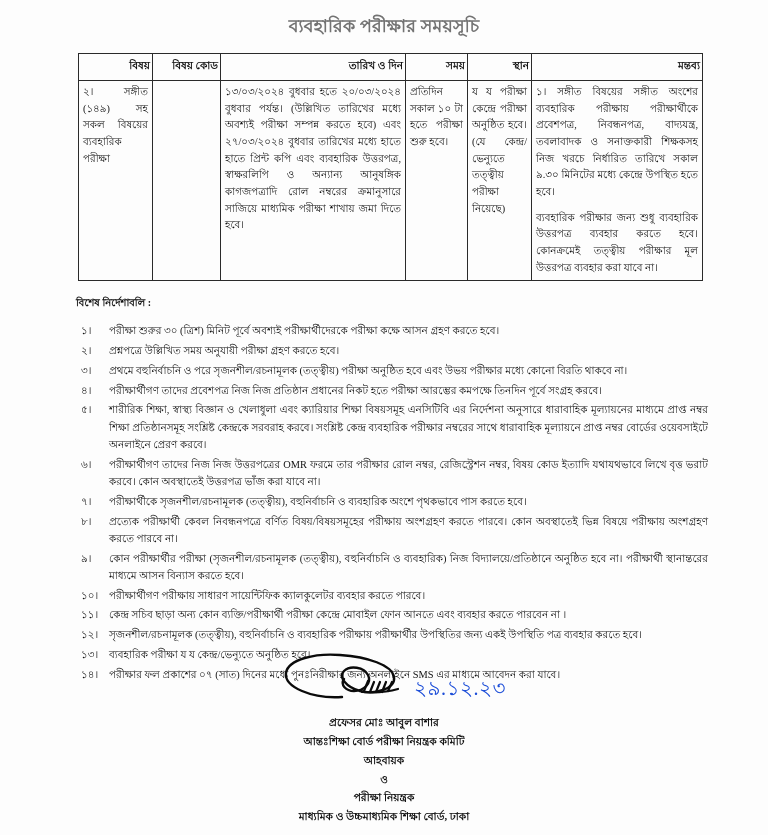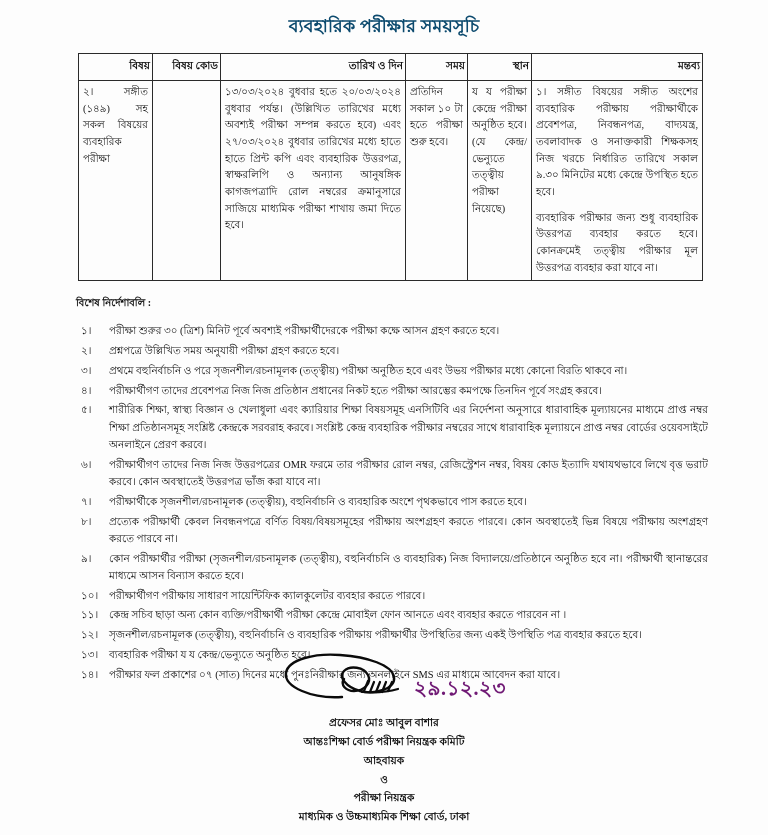--- a/index.html
+++ b/index.html
@@ -27,21 +27,21 @@
   }
 
   
   .doc-title {
     text-align: center;
     font-size: 17.5px;
     font-weight: bold;
     letter-spacing: 0.2px;
     padding-top: 13px;
     padding-bottom: 11px;
-    color: #0c4a6e;
+    color: #737373;
   }
 
   
   .table-wrap {
     padding: 0 62px 0 78px;
   }
   table.schedule {
     width: 624px;
     border-collapse: collapse;
     table-layout: fixed;
@@ -140,23 +140,23 @@
     height: 62px;
     width: 240px;
     margin: 0 auto 1px auto;
   }
   .signature-art svg { display: block; }
   .sign-date {
     position: absolute;
     left: 150px;
     top: 22px;
     font-size: 20px;
-    font-weight: bold;
+    font-weight: normal;
     letter-spacing: 0.5px;
-    color: #701a75;
+    color: #1d4ed8;
     white-space: nowrap;
   }
   .sign-name {
     font-size: 10.6px;
     font-weight: bold;
     line-height: 1.75;
   }
   .sign-line {
     font-size: 10.6px;
     font-weight: bold;

